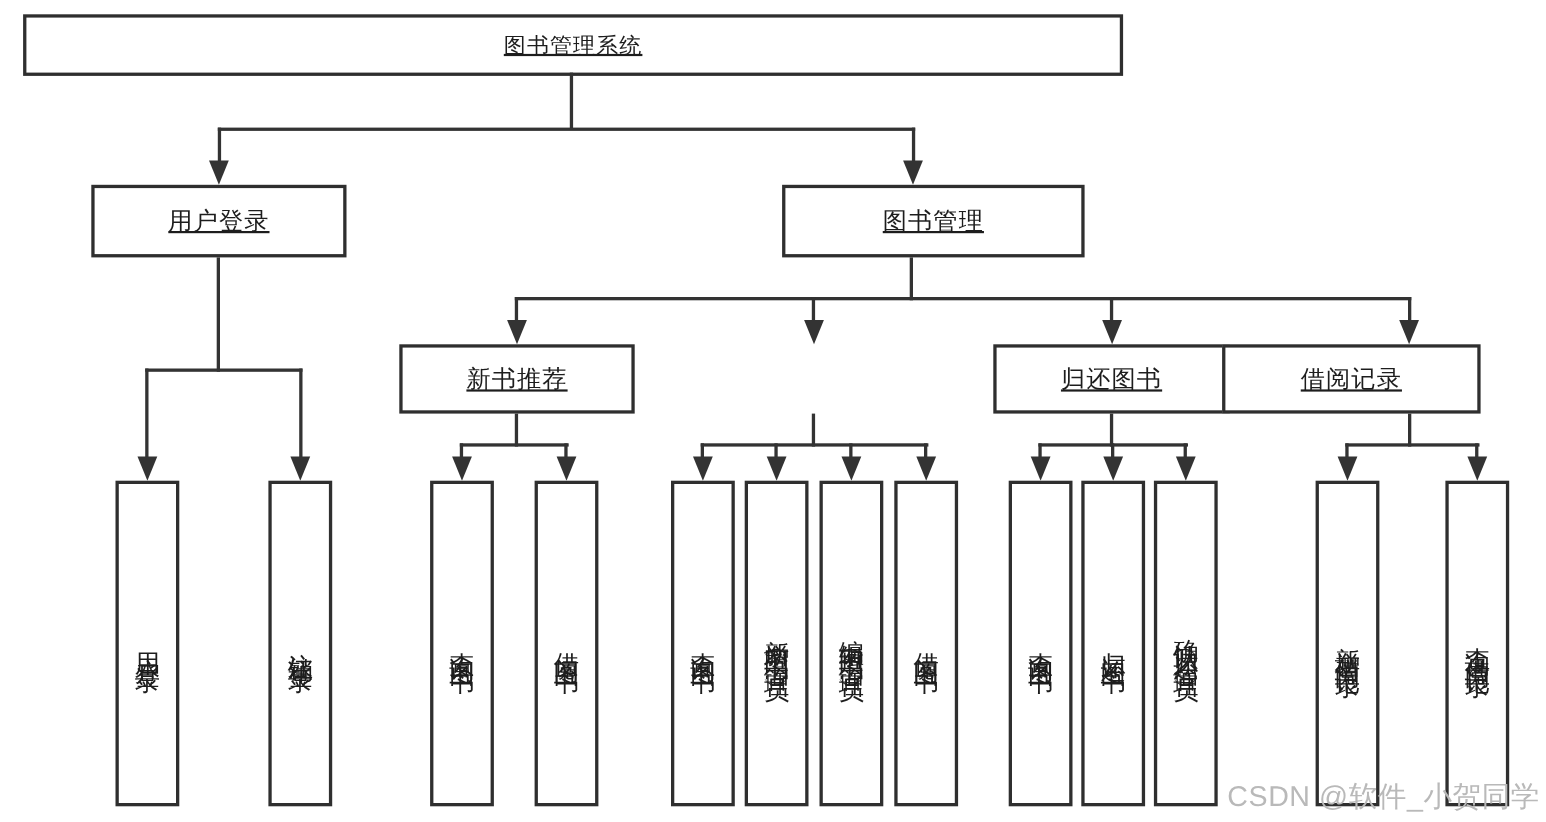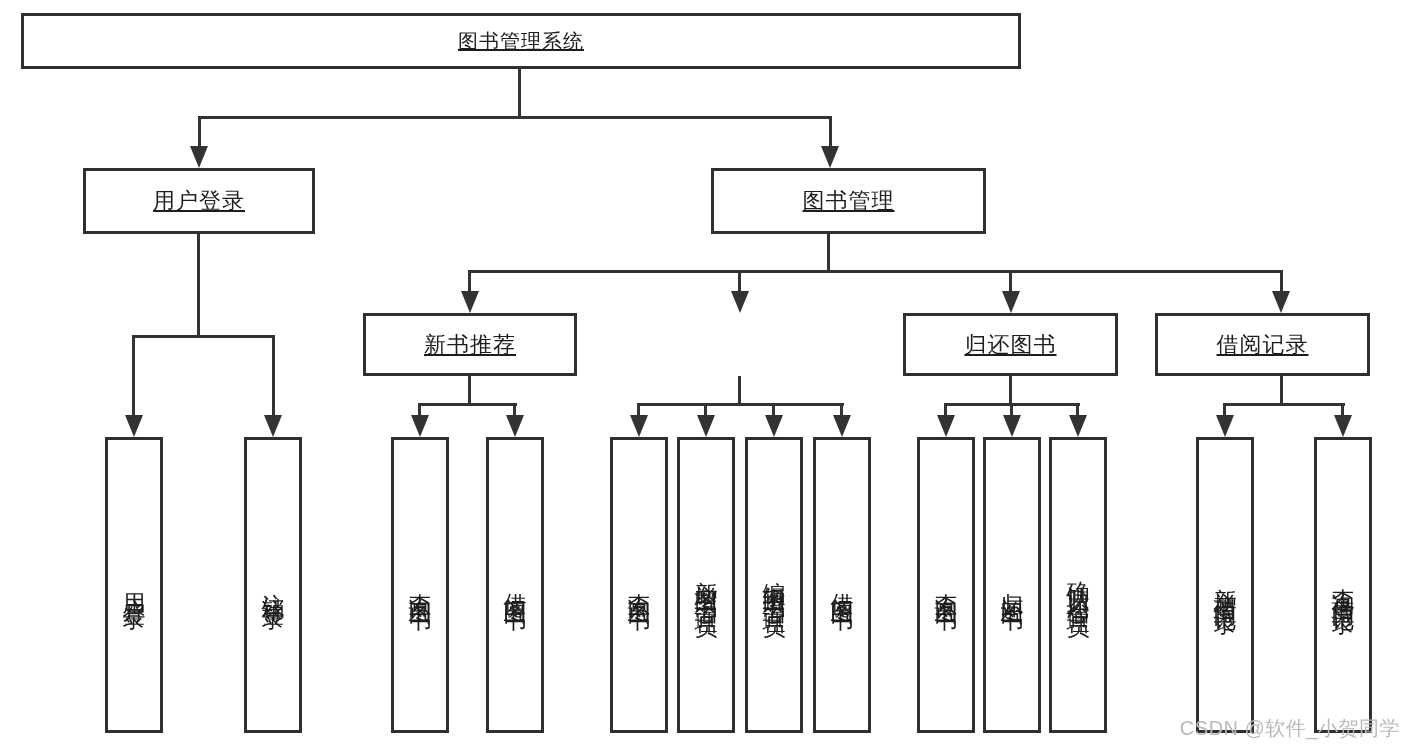--- a/index.html
+++ b/index.html
@@ -61,21 +61,21 @@
     width: 0; height: 0;
     border-left: 9px solid transparent;
     border-right: 9px solid transparent;
     border-top: 22px solid var(--line);
   }
 
   .watermark {
     position: absolute;
     right: 5px;
     bottom: 5px;
-    font-size: 20px;
+    font-size: 26px;
     color: var(--watermark);
     letter-spacing: 0.5px;
     white-space: nowrap;
   }
 </style>
 </head>
 <body>
 
 <div class="canvas">
 
@@ -114,21 +114,21 @@
   <div class="arrow" style="left:731px;top:291px"></div>
   <div class="arrow" style="left:1002px;top:291px"></div>
   <div class="arrow" style="left:1272px;top:291px"></div>
 
   <div class="box lv3" style="left:363px;top:313px;width:214px;height:63px">
     <span>新书推荐</span>
   </div>
   <div class="box lv3" style="left:903px;top:313px;width:215px;height:63px">
     <span>归还图书</span>
   </div>
-  <div class="box lv3" style="left:1155px;top:313px;width:215px;height:63px">
+  <div class="box lv3" style="left:1111px;top:313px;width:235px;height:63px">
     <span>借阅记录</span>
   </div>
 
   <div class="vline" style="left:468px;top:376px;height:30px"></div>
   <div class="hline" style="left:418px;top:403px;width:99px"></div>
   <div class="vline" style="left:418px;top:403px;height:14px"></div>
   <div class="vline" style="left:513px;top:403px;height:14px"></div>
   <div class="arrow" style="left:411px;top:415px"></div>
   <div class="arrow" style="left:506px;top:415px"></div>
 

